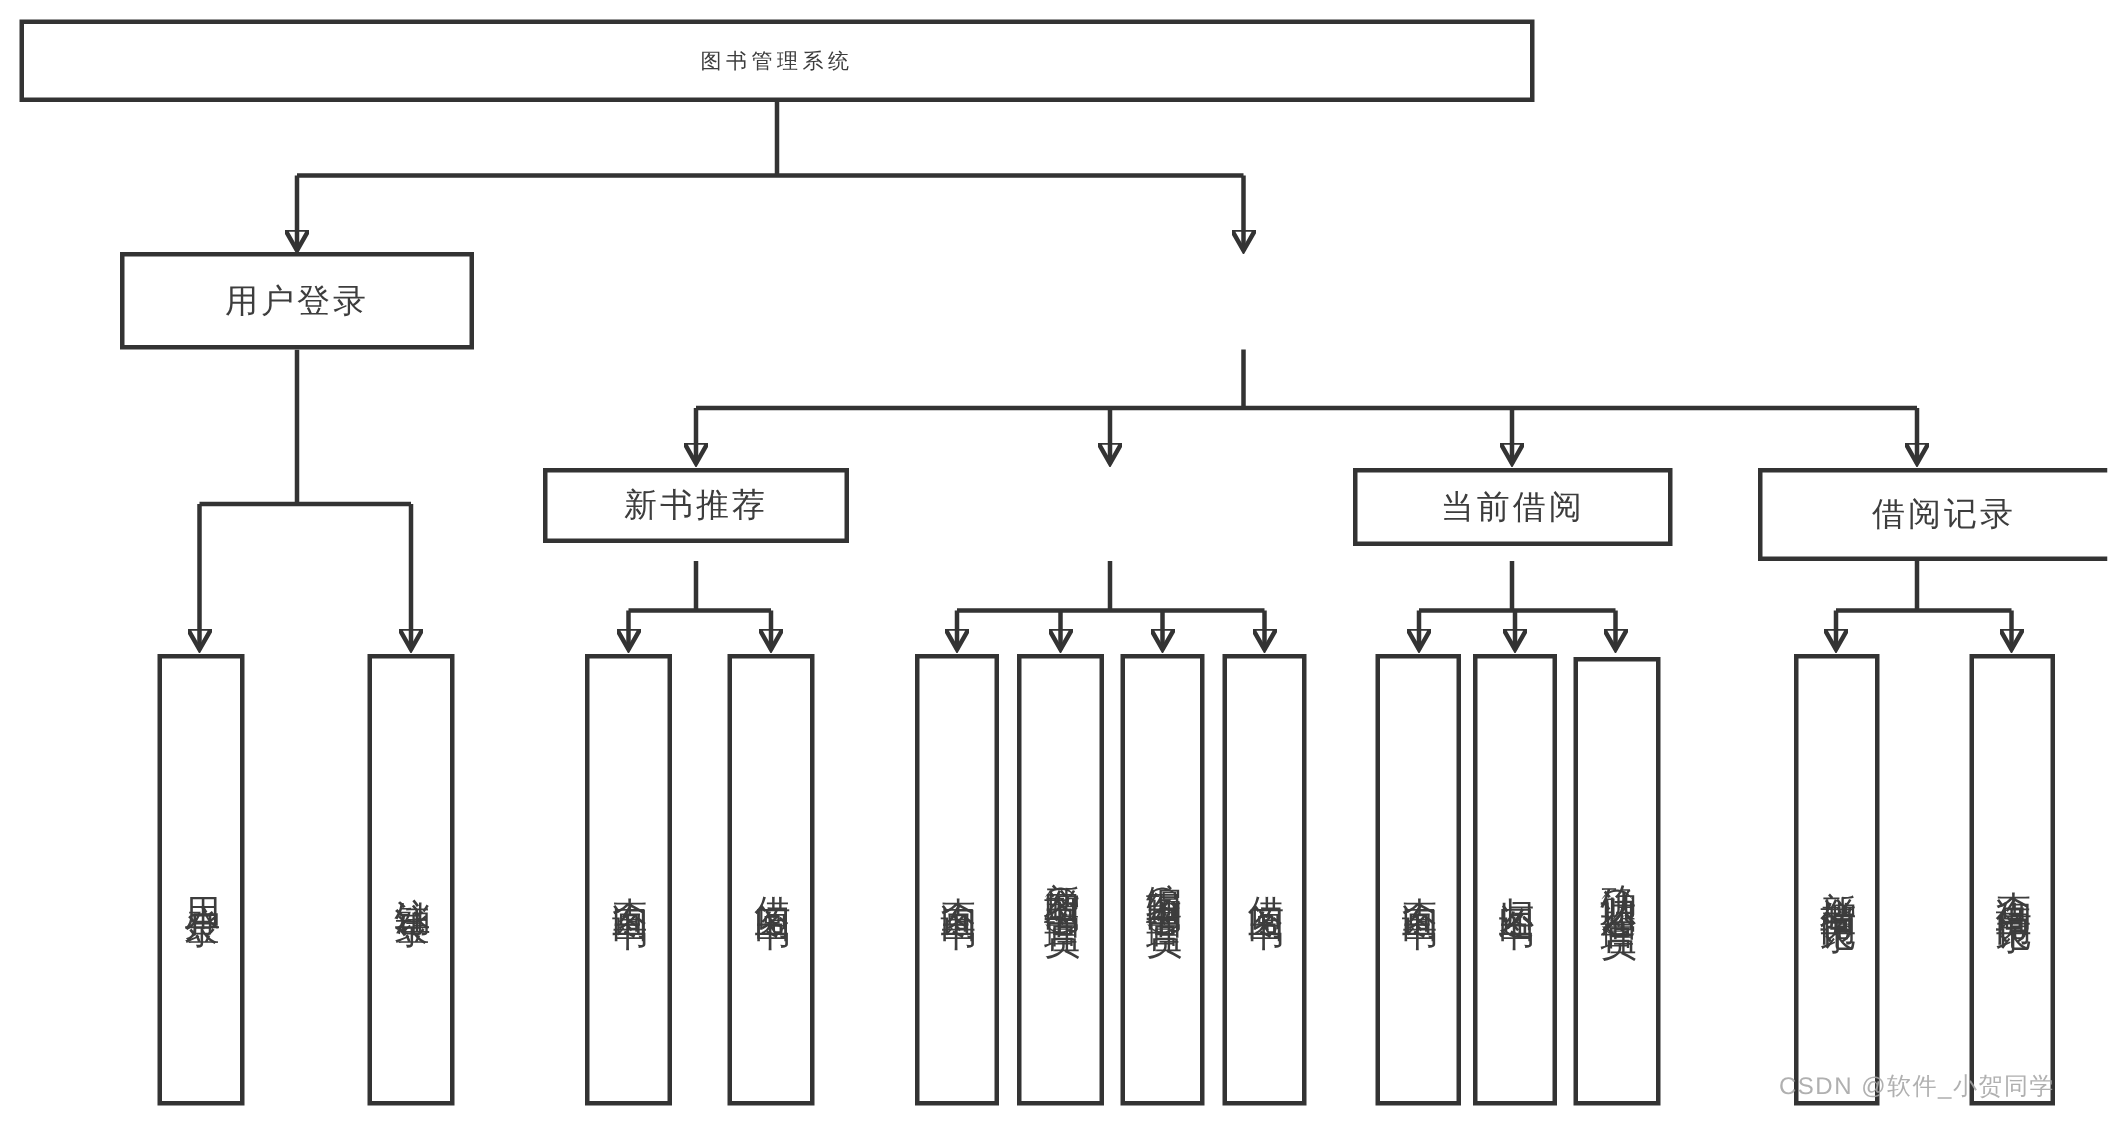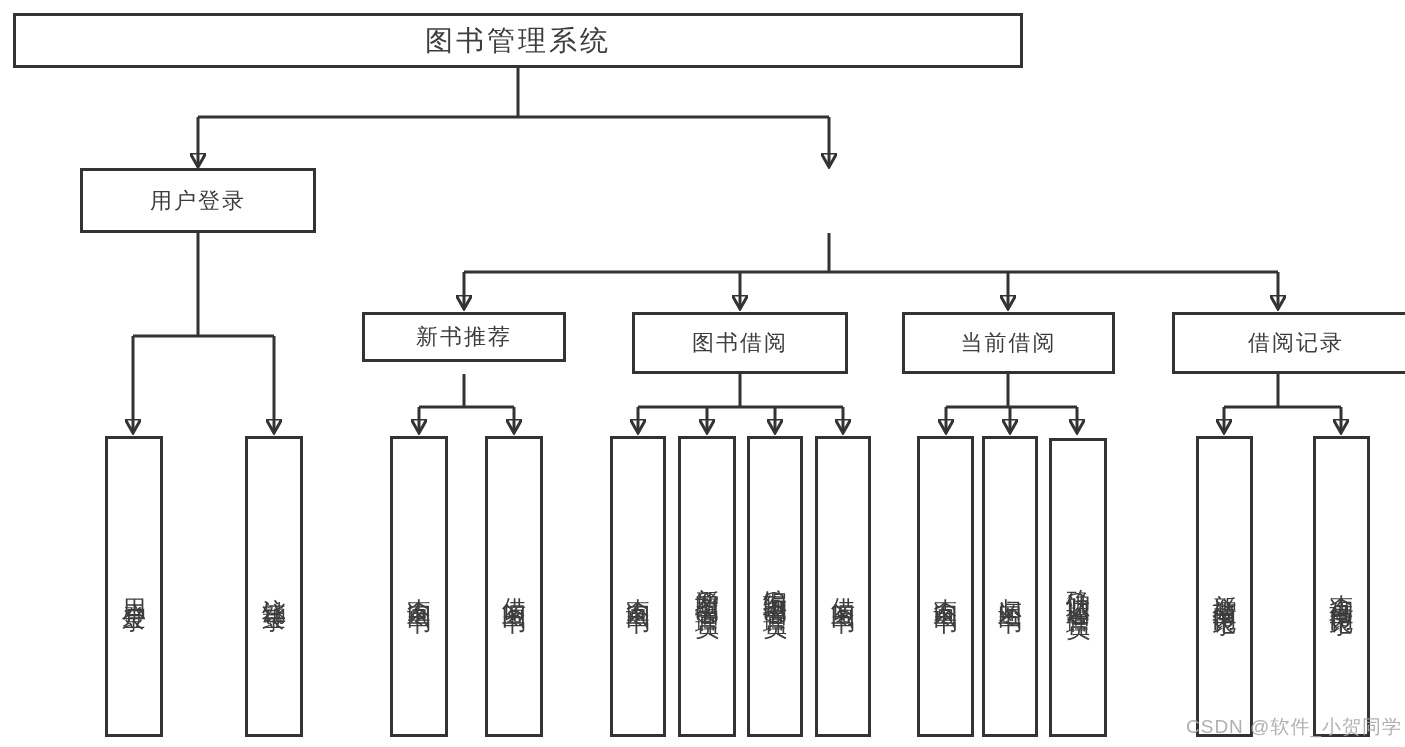--- a/index.html
+++ b/index.html
@@ -28,34 +28,34 @@
     border: 3px solid #333333;
     background: #ffffff;
     color: #3d3d3d;
     display: flex;
     align-items: center;
     justify-content: center;
     z-index: 2;
     text-align: center;
   }
   .h { font-size: 22px; letter-spacing: 2px; }
-  .root { font-size: 28px; letter-spacing: 3px; }
+  .root { font-size: 14px; letter-spacing: 3px; }
   .v {
     writing-mode: vertical-rl;
     text-orientation: mixed;
     font-size: 24px;
     letter-spacing: 4px;
     line-height: 1;
   }
   .watermark {
     position: absolute;
     left: 1186px;
     top: 714px;
     z-index: 3;
-    font-size: 19px;
+    font-size: 16px;
     letter-spacing: 1px;
     color: rgba(165, 165, 165, 0.88);
     white-space: nowrap;
   }
 </style>
 </head>
 <body>
 
 <div class="canvas">
 
@@ -96,22 +96,21 @@
       <line x1="1224" y1="407" x2="1224" y2="433"></line>
       <line x1="1341" y1="407" x2="1341" y2="433"></line>
     </g>
   </svg>
 
   <div class="box h root" style="left:13px; top:13px; width:1010px; height:55px">图书管理系统</div>
 
   <div class="box h" style="left:80px; top:168px; width:236px; height:65px">用户登录</div>
 
   <div class="box h" style="left:362px; top:312px; width:204px; height:50px">新书推荐</div>
-  <div class="box h" style="left:632px; top:312px; width:216px; height:62px">图书借阅</div>
-  <div class="box h" style="left:902px; top:312px; width:213px; height:62px">当前借阅</div>
+  <div class="box h" style="left:902px; top:312px; width:213px; height:52px">当前借阅</div>
   <div class="box h" style="left:1172px; top:312px; width:248px; height:62px">借阅记录</div>
 
   <div class="box v" style="left:105px; top:436px; width:58px; height:301px">用户登录</div>
   <div class="box v" style="left:245px; top:436px; width:58px; height:301px">注销登录</div>
 
   <div class="box v" style="left:390px; top:436px; width:58px; height:301px">查询图书</div>
   <div class="box v" style="left:485px; top:436px; width:58px; height:301px">借阅图书</div>
 
   <div class="box v" style="left:610px; top:436px; width:56px; height:301px">查询图书</div>
   <div class="box v" style="left:678px; top:436px; width:58px; height:301px">新增图书（管理员）</div>

